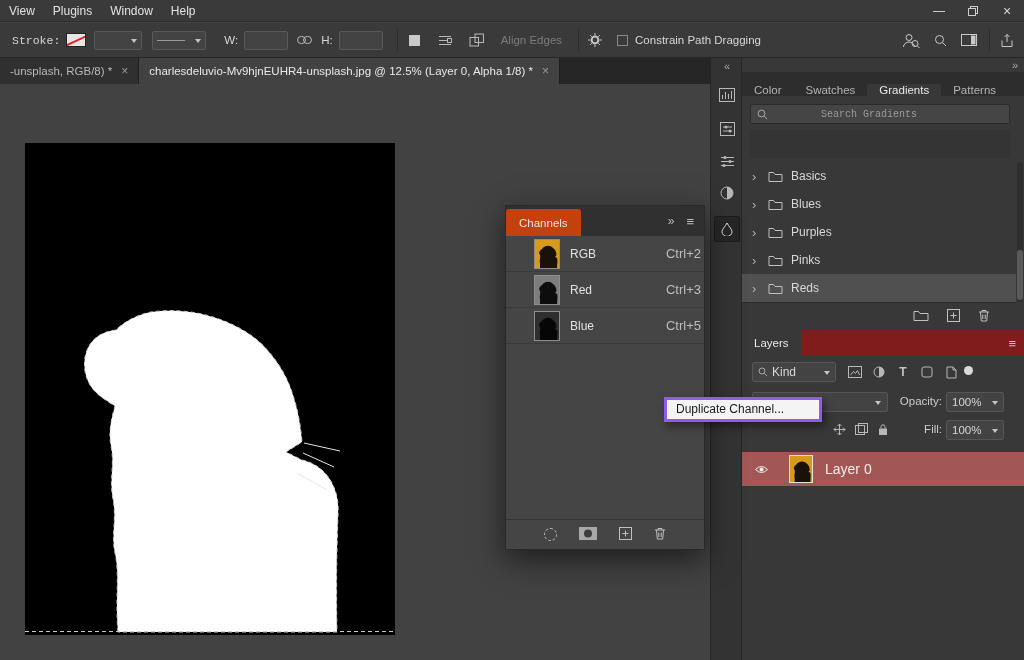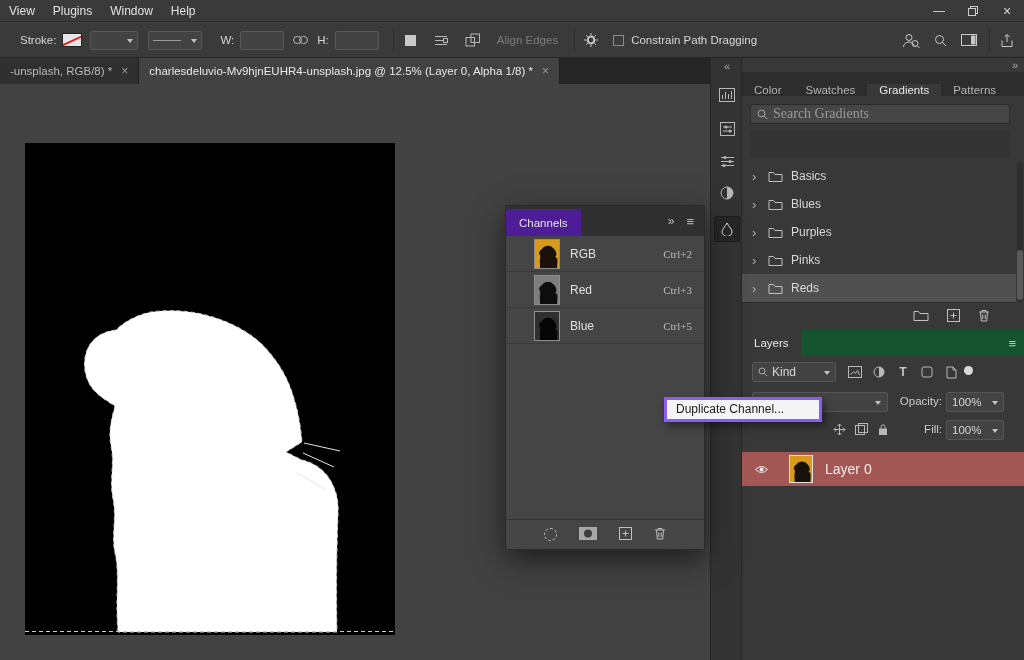--- a/index.html
+++ b/index.html
@@ -41,57 +41,57 @@
   .dock-chev { position:absolute; top:2px; left:0; width:32px; text-align:center; color:#aaaaaa; font-size:11px; }
 
   .dock-wide { position:absolute; top:58px; left:742px; width:282px; height:602px; background:#383838; z-index:2; }
   .panel-tabstrip { position:absolute; left:0; width:100%; height:24px; background:#2d2d2d; display:flex; align-items:flex-end; }
   .panel-tab { display:flex; align-items:center; padding:0 12px; font-size:11.5px; color:#b4b4b4; }
   .panel-tab.active { background:#383838; color:#e8e8e8; }
   .panel-menu-glyph { margin-left:auto; padding:0 8px; color:#c0c0c0; font-size:13px; display:flex; align-items:center; }
   .collapse-glyph { position:absolute; top:1px; right:6px; color:#aaaaaa; font-size:11px; }
 
   .search-box { position:absolute; left:8px; top:46px; width:260px; height:20px; background:#454545; border:1px solid #2b2b2b; border-radius:2px; display:flex; align-items:center; gap:5px; padding:0 6px; }
-  .search-box input { flex:1; background:transparent; border:none; outline:none; color:#cfcfcf; font-family:Liberation Serif, serif; font-size:14px; }
+  .search-box input { flex:1; background:transparent; border:none; outline:none; color:#cfcfcf; font-family:Liberation Mono, monospace; font-size:10px;margin-left:48px; }
   .search-box input::placeholder { color:#9a9a9a; }
   .recent-strip { position:absolute; left:8px; top:72px; width:260px; height:28px; background:#343434; border-radius:2px; }
 
   .grad-rows { position:absolute; left:0; top:104px; width:274px; }
   .grad-row { height:28px; display:flex; align-items:center; gap:8px; padding:0 10px; font-size:12px; color:#d8d8d8; }
   .grad-row.selected { background:#505050; }
   .chev-glyph { color:#b0b0b0; font-size:13px; width:8px; }
   .grad-bottom { position:absolute; left:0; top:244px; width:274px; height:28px; border-top:1px solid #2c2c2c; display:flex; align-items:center; justify-content:flex-end; gap:18px; padding-right:26px; }
   .scrollbar { position:absolute; right:1px; top:104px; width:6px; height:140px; background:#2e2e2e; border-radius:3px; }
   .scroll-thumb { position:absolute; left:0; top:88px; width:6px; height:50px; background:#5a5a5a; border-radius:3px; }
 
   
-  .layers-tabstrip { position:absolute; left:0; top:272px; width:100%; height:26px; background:#14532d; display:flex; align-items:stretch; }
+  .layers-tabstrip { position:absolute; left:0; top:272px; width:100%; height:26px; background:#7f1d1d; display:flex; align-items:stretch; }
   .layers-body { position:absolute; left:0; top:298px; width:100%; height:304px; background:#383838; }
   .kind-combo { position:absolute; left:10px; top:6px; width:84px; height:20px; background:#434343; border:1px solid #565656; border-radius:2px; display:flex; align-items:center; gap:4px; padding:0 5px; font-size:12px; }
   .filter-icon { position:absolute; top:8px; display:flex; align-items:center; justify-content:center; width:18px; height:16px; }
   .filter-dot { position:absolute; top:10px; left:222px; width:9px; height:9px; border-radius:50%; background:#d9d9d9; }
   .blend-dd { position:absolute; left:10px; top:36px; width:136px; height:20px; background:#434343; border:1px solid #565656; border-radius:2px; display:flex; align-items:center; padding:0 6px; }
   .num-label { position:absolute; width:54px; text-align:right; font-size:11.5px; color:#cccccc; }
   .num-field { position:absolute; left:204px; width:58px; height:20px; background:#434343; border:1px solid #565656; border-radius:2px; display:flex; align-items:center; padding:0 5px; font-size:11.5px; }
   .lock-icon { position:absolute; top:66px; display:flex; align-items:center; justify-content:center; width:18px; height:14px; }
   .layer-row { position:absolute; left:0; top:96px; width:100%; height:34px; background:#a35755; display:flex; align-items:center; }
   .layer-thumb { width:24px; height:28px; border:1px solid #e2e2e2; margin-left:20px; background:#d89a1b; overflow:hidden; }
   .layer-name { margin-left:12px; color:#f4eaea; font-size:14px; }
 
   
   .channels-panel { position:absolute; left:505px; top:205px; width:200px; height:345px; background:#454545; border:1px solid #2a2a2a; box-shadow:0 10px 28px rgba(0,0,0,.55); z-index:10; }
   .ch-header { height:30px; background:#303030; display:flex; align-items:stretch; }
-  .ch-tab { display:flex; align-items:center; padding:0 13px; background:#4c1d95; color:#e4e4e4; font-size:11.5px; margin-top:3px; border-radius:3px 3px 0 0; }
+  .ch-tab { display:flex; align-items:center; padding:0 13px; background:#c2410c; color:#e4e4e4; font-size:11.5px; margin-top:3px; border-radius:3px 3px 0 0; }
   .ch-header-icons { margin-left:auto; display:flex; align-items:center; gap:12px; padding-right:10px; color:#bcbcbc; font-size:12px; }
   .ch-row { height:36px; display:flex; align-items:center; border-bottom:1px solid #3a3a3a; padding:0 0 0 6px; }
   .ch-row.selected { background:#5a5a5a; }
   .ch-eye { width:22px; display:flex; align-items:center; justify-content:center; }
   .thumb { width:26px; height:30px; border:1px solid #8d8d8d; overflow:hidden; flex:0 0 auto; }
   .ch-name { margin-left:10px; font-size:12px; color:#e0e0e0; }
-  .ch-key { margin-left:auto; margin-right:12px; font-size:11px; color:#bdbdbd;font-family:Liberation Serif, serif; }
+  .ch-key { margin-left:auto; margin-right:3px; font-size:13px; color:#bdbdbd; }
   .ch-bottom { position:absolute; left:0; bottom:0; width:100%; height:30px; border-top:1px solid #333333; display:flex; align-items:center; justify-content:center; gap:22px; }
   .dashed-circle { width:13px; height:13px; border:1px dashed #b8b8b8; border-radius:50%; }
 
   
   .context-menu { position:absolute; left:664px; top:397px; width:158px; background:#f4f4f4; border:3px solid #8b5cf6; box-shadow:3px 4px 8px rgba(0,0,0,.45); z-index:20; font-size:12px; }
   .context-item { height:19px; line-height:19px; padding:0 9px; color:#1b1b1b; white-space:nowrap; }
   .context-item.highlighted { background:#2a8ae2; color:#ffffff; }
 </style>
 </head>
 <body>
@@ -109,21 +109,21 @@
         <svg width="10" height="10">
             <rect x="2.5" y="0.5" width="7" height="7" fill="none" stroke="#cccccc"></rect>
             <rect x="0.5" y="2.5" width="7" height="7" fill="#3a3a3a" stroke="#cccccc"></rect>
           </svg>
       </span>
       <span class="win-btn" style="font-size:14px;">×</span>
     </div>
   </div>
 
   <div class="optionsbar">
-    <span style="margin-left:20px;">Stroke:</span>
+    <span style="margin-left:12px;font-family:Liberation Mono, monospace;">Stroke:</span>
     <span class="swatch-none" style="margin-left:6px;"></span>
     <span class="field" style="margin-left:8px;width:48px;">
         <span class="caret"></span>
       </span>
     <span class="field" style="margin-left:10px;width:54px;">
         <span style="width:28px;height:1px;background:#9a9a9a;"></span>
         <span class="caret"></span>
       </span>
     <span style="margin-left:18px;">W:</span>
     <span class="field" style="margin-left:6px;width:44px;"></span>

